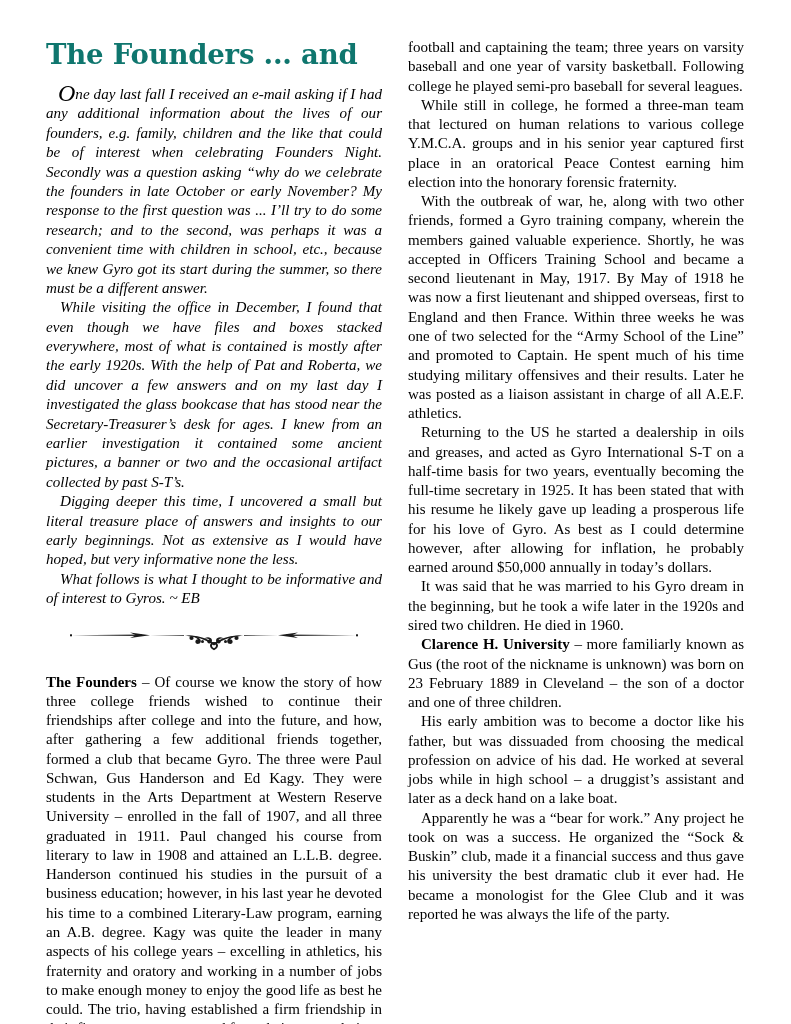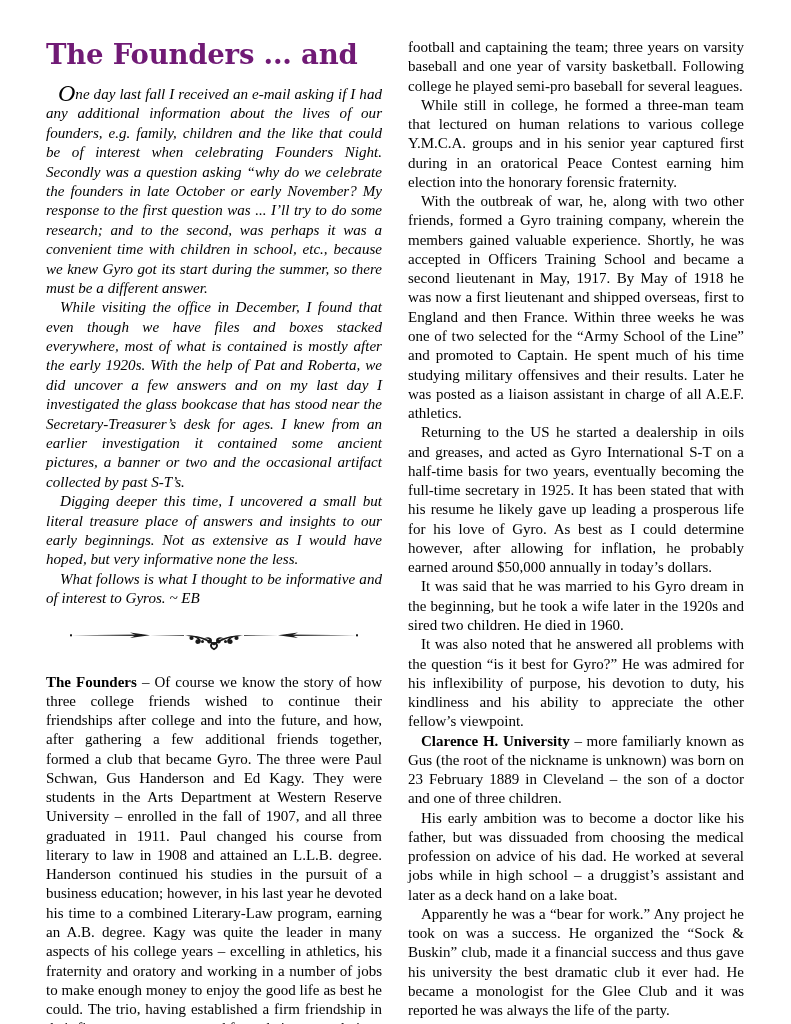--- a/index.html
+++ b/index.html
@@ -32,21 +32,21 @@
     width: 336px;
     flex: 0 0 336px;
   }
   .article-title {
     font-family: "DejaVu Serif", "Liberation Serif", serif;
     font-weight: bold;
     font-size: 27.5px;
     line-height: 1.20;
     letter-spacing: -0.2px;
     margin: 0 0 11px 0;
-    color: #701a75;
+    color: #0f766e;
   }
   .article-title .tline {
     display: block;
   }
   p {
     margin: 0;
   }
   .lead {
     font-style: italic;
     font-size: 15.1px;
@@ -132,25 +132,24 @@
         </g>
       </svg>
 
       <p class="body-p noindent"><span class="runin">The Founders</span><span> – Of course we know the story of how three college friends wished to continue their friendships after college and into the future, and how, after gathering a few additional friends together, formed a club that became Gyro. The three were Paul Schwan, Gus Handerson and Ed Kagy. They were students in the Arts Department at Western Reserve University – enrolled in the fall of 1907, and all three graduated in 1911. Paul changed his course from literary to law in 1908 and attained an L.L.B. degree. Handerson continued his studies in the pursuit of a business education; however, in his last year he devoted his time to a combined Literary-Law program, earning an A.B. degree.  Kagy was quite the leader in many aspects of his college years – excelling in athletics, his fraternity and oratory and working in a number of jobs to make enough money to enjoy the good life as best he could. The trio, having established a firm friendship in their first year, never wavered from their camaraderie.</span></p>
 
     </div>
 
     <div class="col">
 
       <p class="body-p noindent">football and captaining the team; three years on varsity baseball and one year of varsity basketball.  Following college he played semi-pro baseball for several leagues.</p>
-      <p class="body-p">While still in college, he formed a three-man team that lectured on human relations to various college Y.M.C.A. groups and in his senior year captured first during in an oratorical Peace Contest earning him election into the honorary forensic fraternity.</p>
+      <p class="body-p">While still in college, he formed a three-man team that lectured on human relations to various college Y.M.C.A. groups and in his senior year captured first place in an oratorical Peace Contest earning him election into the honorary forensic fraternity.</p>
       <p class="body-p">With the outbreak of war, he, along with two other friends, formed a Gyro training company, wherein the members gained valuable experience. Shortly, he was accepted in Officers Training School and became a second lieutenant in May, 1917. By May of 1918 he was now a first lieutenant and shipped overseas, first to England and then France. Within three weeks he was one of two selected for the “Army School of the Line” and promoted to Captain. He spent much of his time studying military offensives and their results. Later he was posted as a liaison assistant in charge of all A.E.F. athletics.</p>
       <p class="body-p">Returning to the US he started a dealership in oils and greases, and acted as Gyro International S-T on a half-time basis for two years, eventually becoming the full-time secretary in 1925. It has been stated that with his resume he likely gave up leading a prosperous life for his love of Gyro. As best as I could determine however, after allowing for inflation, he probably earned around $50,000 annually in today’s dollars.</p>
       <p class="body-p">It was said that he was married to his Gyro dream in the beginning, but he took a wife later in the 1920s and sired two children. He died in 1960.</p>
-      <p class="body-p">It was also noted that he answered all problems with the question “is it best for Gyro?” He was admired for his inflexibility of purpose, his devotion to duty, his kindliness and his ability to appreciate the other fellow’s viewpoint.</p>
 
       <p class="body-p"><span class="runin">Clarence H. University</span><span> – more familiarly known as Gus (the root of the nickname is unknown) was born on 23 February 1889 in Cleveland – the son of a doctor and one of three children.</span></p>
 
       <p class="body-p">His early ambition was to become a doctor like his father, but was dissuaded from choosing the medical profession on advice of his dad. He worked at several jobs while in high school – a druggist’s assistant and later as a deck hand on a lake boat.</p>
       <p class="body-p">Apparently he was a “bear for work.” Any project he took on was a success. He organized the “Sock &amp; Buskin” club, made it a financial success and thus gave his university the best dramatic club it ever had. He became a monologist for the Glee Club and it was reported he was always the life of the party.</p>
 
     </div>
 
   </div>
 </div>

